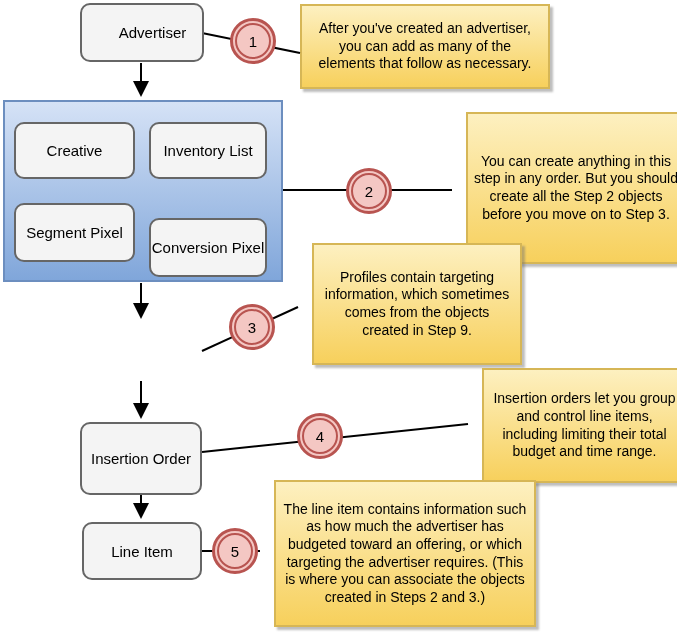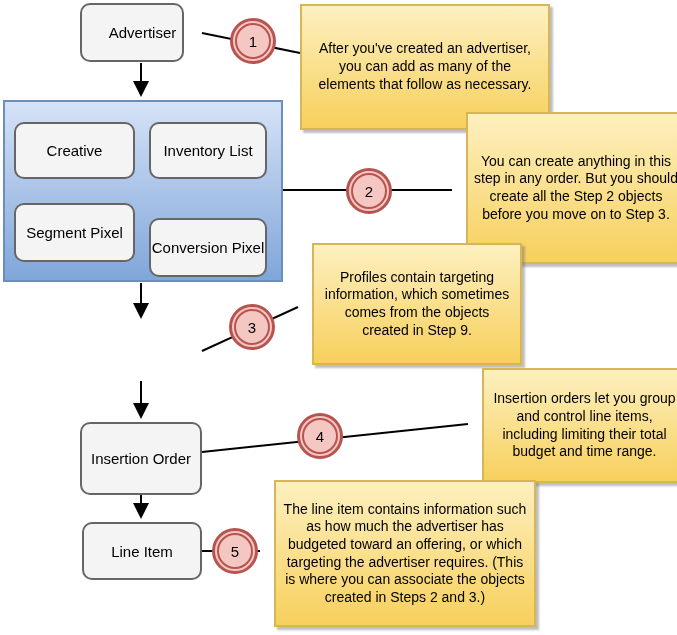--- a/index.html
+++ b/index.html
@@ -70,37 +70,37 @@
     <line x1="141" y1="283" x2="141" y2="317" marker-end="url(#arrow)"></line>
     <line x1="141" y1="381" x2="141" y2="417" marker-end="url(#arrow)"></line>
     <line x1="141" y1="483" x2="141" y2="517" marker-end="url(#arrow)"></line>
     <line x1="202" y1="33" x2="300" y2="53"></line>
     <line x1="283" y1="190" x2="452" y2="190"></line>
     <line x1="202" y1="351" x2="298" y2="307"></line>
     <line x1="202" y1="452" x2="468" y2="424"></line>
     <line x1="202" y1="551" x2="260" y2="551"></line>
   </svg>
 
-  <div class="note" style="left:300px; top:4px;   width:250px; height:126px;">
+  <div class="note" style="left:300px; top:4px;   width:250px; height:85px;">
     <span>After you've created an advertiser, you can add as many of the elements that follow as necessary.</span>
   </div>
   <div class="note tight" style="left:452px; top:112px; width:220px; height:152px;">
     <span>You can create anything in this step in any order. But you should create all the Step 2 objects before you move on to Step 3.</span>
   </div>
   <div class="note tight" style="left:298px; top:243px; width:210px; height:122px;">
     <span>Profiles contain targeting information, which sometimes comes from the objects created in Step 9.</span>
   </div>
   <div class="note tight" style="left:468px; top:368px; width:205px; height:115px;">
     <span>Insertion orders let you group and control line items, including limiting their total budget and time range.</span>
   </div>
   <div class="note tight" style="left:260px; top:480px; width:262px; height:147px;">
     <span>The line item contains information such as how much the advertiser has budgeted toward an offering, or which targeting the advertiser requires. (This is where you can associate the objects created in Steps 2 and 3.)</span>
   </div>
 
-  <div class="node" style="left:80px; top:3px; width:104px; height:59px;padding-left:21px;">
+  <div class="node" style="left:80px; top:3px; width:124px; height:59px;padding-left:21px;">
     <span>Advertiser</span>
   </div>
 
   <div class="group">
     <div class="node" style="left:9px;   top:20px;  width:121px; height:57px;">
       <span>Creative</span>
     </div>
     <div class="node" style="left:144px; top:20px;  width:118px; height:57px;">
       <span>Inventory List</span>
     </div>

